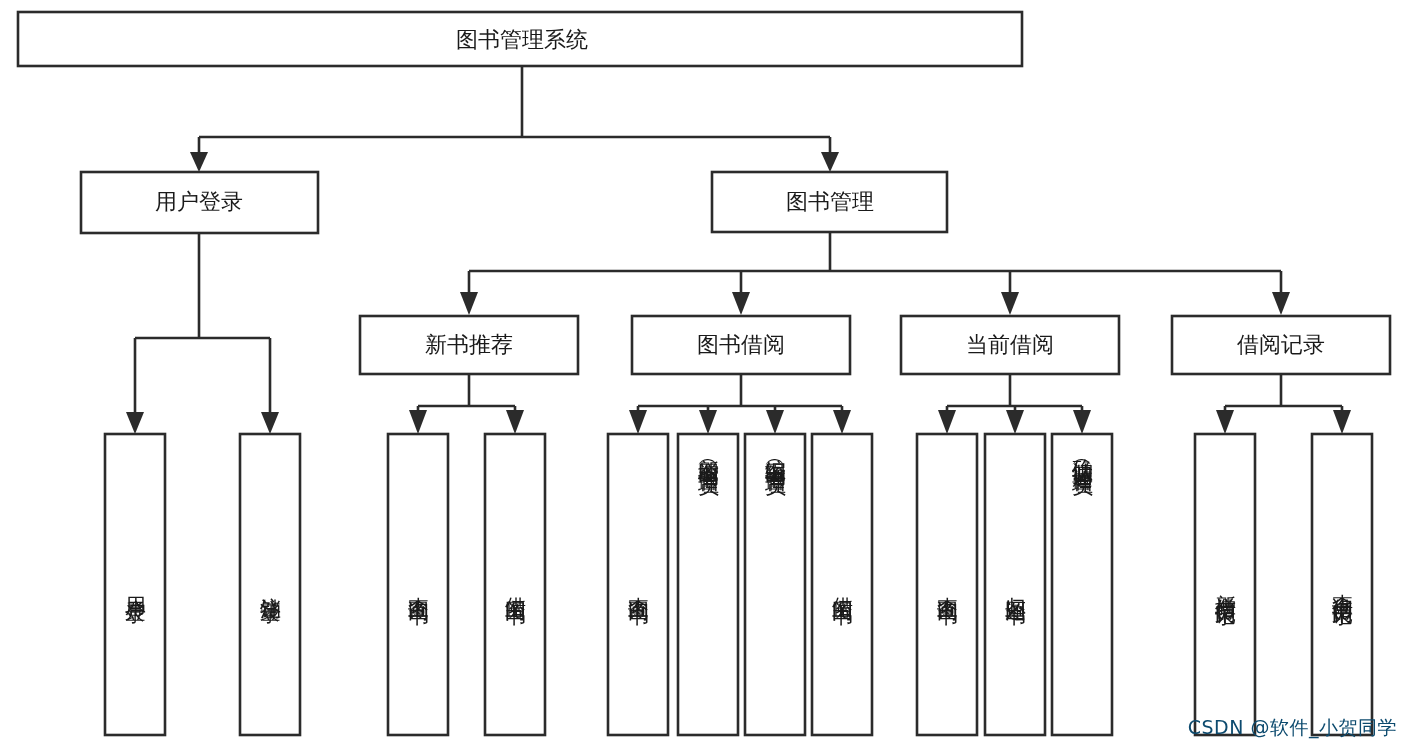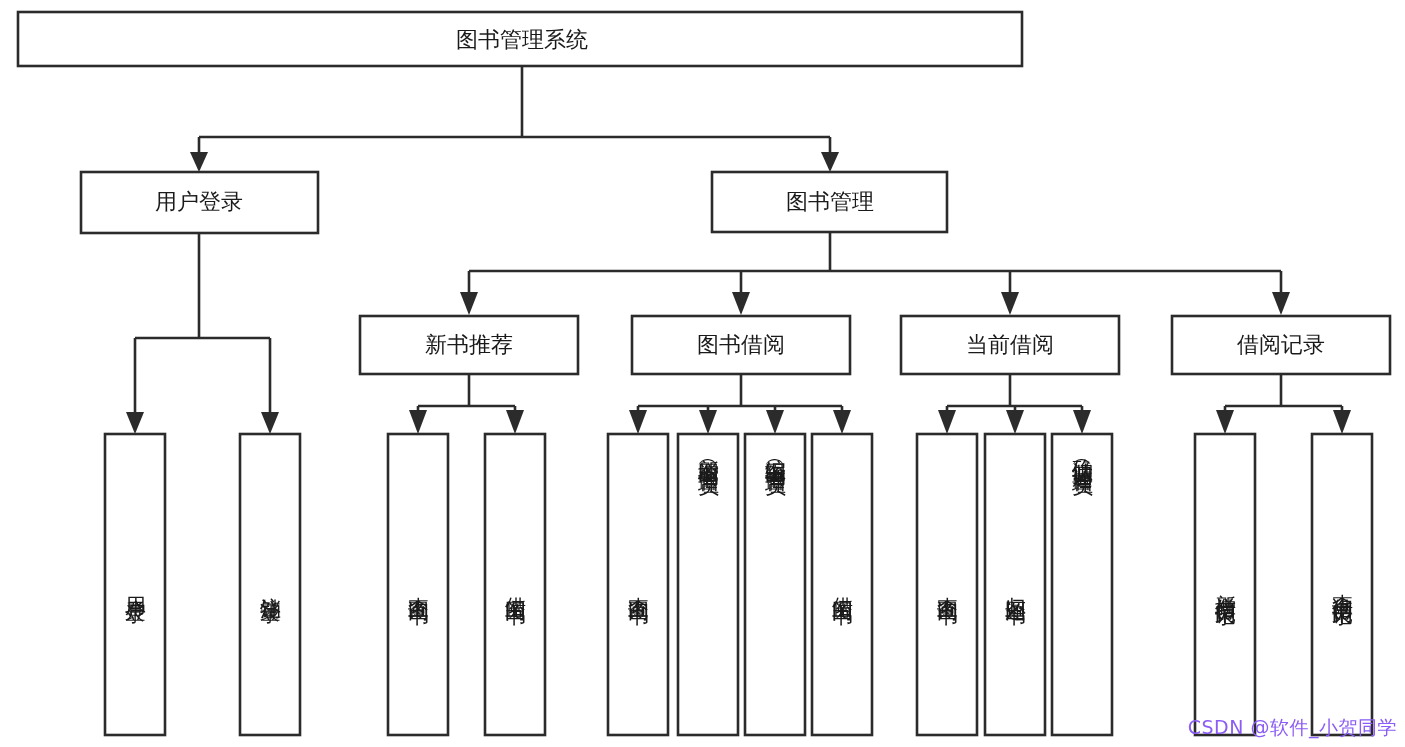--- a/index.html
+++ b/index.html
@@ -69,21 +69,21 @@
     letter-spacing: 2.5px;
     color: #1a1a1a;
     white-space: nowrap;
   }
   .watermark {
     position: absolute;
     right: 8px;
     bottom: 6px;
     font-family: "DejaVu Sans", "Liberation Sans", sans-serif;
     font-size: 19px;
-    color: #8b5cf6;
+    color: #0c4a6e;
     letter-spacing: 0.5px;
     white-space: nowrap;
   }
 </style>
 </head>
 <body>
 
 <div id="diagram-root">
 
   <svg class="diagram-canvas" viewBox="0 0 1405 747">

